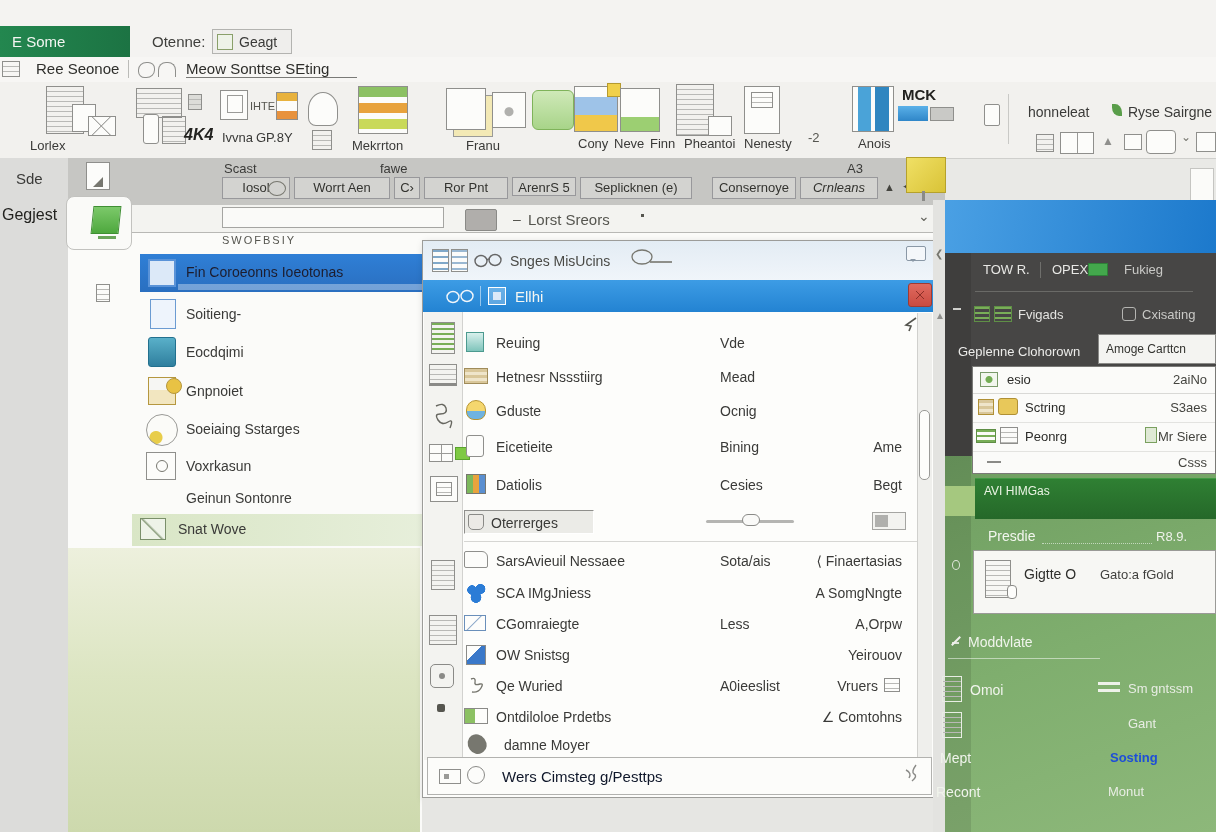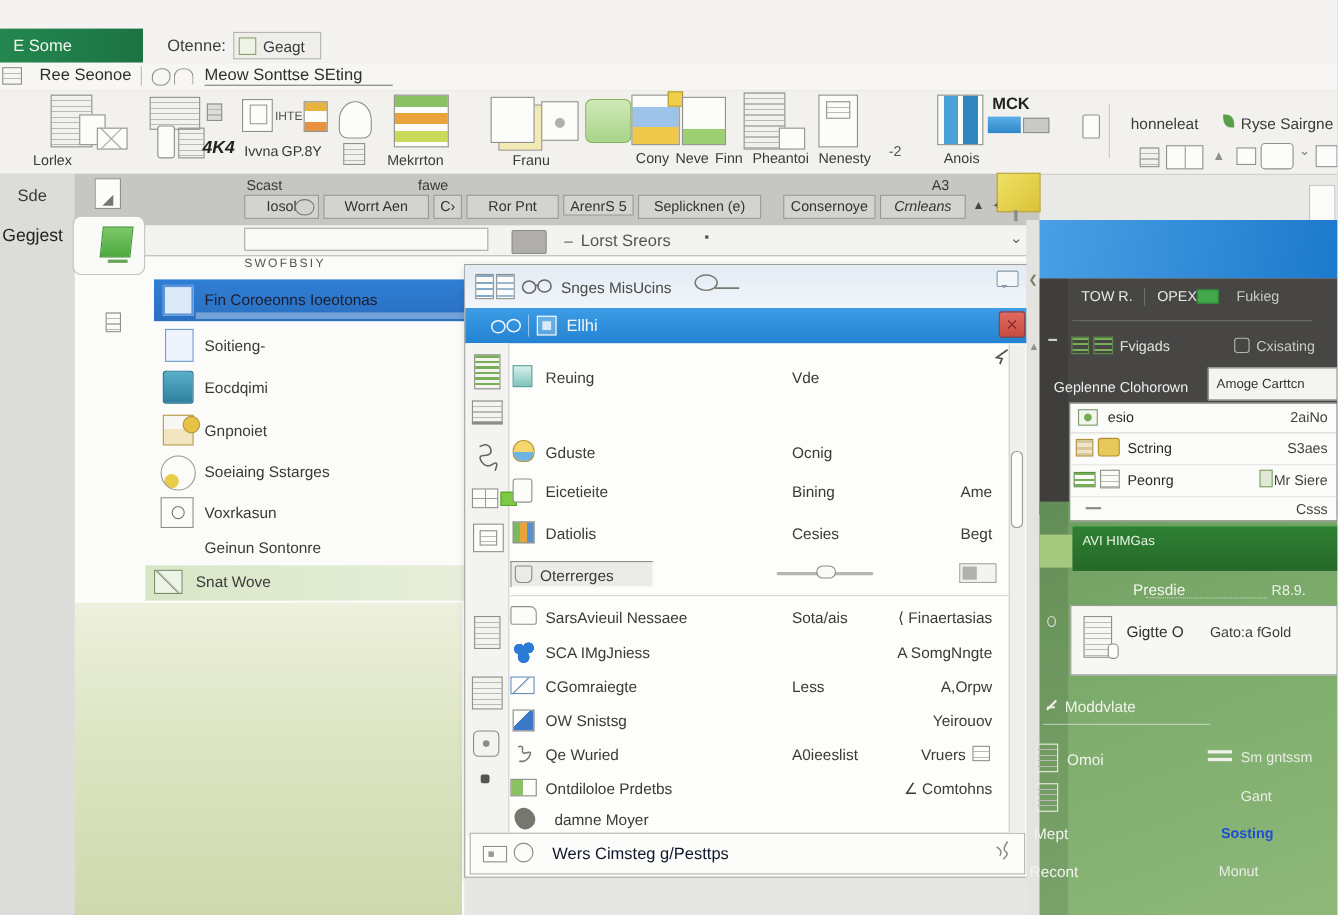--- a/index.html
+++ b/index.html
@@ -267,20 +267,25 @@
   <div class="ab" style="left:430px;top:664px;width:24px;height:24px;border:1px solid #8a8a87;border-radius:5px;box-sizing:border-box;">
     <span class="ab" style="left:8px;top:8px;width:6px;height:6px;background:#8a8a87;border-radius:50%;"></span>
   </div>
   <div class="ab" style="left:437px;top:704px;width:8px;height:8px;background:#55554f;border-radius:2px;"></div>
 
   <div class="ab" style="left:464px;top:330px;width:466px;height:26px;">
     <span class="ab" style="left:2px;top:2px;width:18px;height:20px;background:linear-gradient(#d8f0ec,#7fc4bb);border:1px solid #4c9a8f;box-sizing:border-box;"></span>
     <span class="ab tx rowline" style="left:32px;top:0;">Reuing</span>
     <span class="ab tx rowline" style="left:256px;top:0;">Vde</span>
   </div>
+  <div class="ab" style="left:464px;top:364px;width:466px;height:26px;">
+    <span class="ab tanlines" style="left:0;top:4px;width:24px;height:16px;border:1px solid #a08c5a;box-sizing:border-box;"></span>
+    <span class="ab tx rowline" style="left:32px;top:0;">Hetnesr Nssstiirg</span>
+    <span class="ab tx rowline" style="left:256px;top:0;">Mead</span>
+  </div>
   <div class="ab" style="left:464px;top:398px;width:466px;height:26px;">
     <span class="ab" style="left:2px;top:2px;width:20px;height:20px;background:linear-gradient(180deg,#f5d76e 55%,#6fb3e0 56%);border:1px solid #b8952f;border-radius:50% 50% 40% 40%;box-sizing:border-box;"></span>
     <span class="ab tx rowline" style="left:32px;top:0;">Gduste</span>
     <span class="ab tx rowline" style="left:256px;top:0;">Ocnig</span>
   </div>
   <div class="ab" style="left:464px;top:434px;width:466px;height:26px;">
     <span class="ab bx" style="left:2px;top:1px;width:18px;height:22px;border-radius:3px;"></span>
     <span class="ab tx rowline" style="left:32px;top:0;">Eicetieite</span>
     <span class="ab tx rowline" style="left:256px;top:0;">Bining</span>
     <span class="ab tx rowline" style="right:28px;top:0;">Ame</span>
@@ -428,21 +433,21 @@
   <div class="ab" style="left:973px;top:452px;width:242px;height:21px;">
     <span class="ab" style="left:14px;top:9px;width:14px;height:2px;background:#8a8a87;"></span>
     <span class="ab tx s13" style="right:8px;top:3px;color:#44443f;">Csss</span>
   </div>
 
   <div class="ab" style="left:945px;top:486px;width:30px;height:30px;background:#a5c87f;"></div>
   <div class="ab" style="left:975px;top:478px;width:241px;height:41px;background:linear-gradient(180deg,#2f8033,#256829);border-top:1px solid #3f9a43;box-sizing:border-box;">
     <span class="ab tx s12" style="left:9px;top:5px;color:#eaf4e4;">AVI HIMGas</span>
   </div>
 
-  <div class="ab tx s14" style="left:988px;top:528px;color:#f2f6ee;margin-left:42px;">Presdie</div>
+  <div class="ab tx s14" style="left:988px;top:528px;color:#f2f6ee;">Presdie</div>
   <div class="ab" style="left:1042px;top:542px;width:110px;height:1px;border-bottom:1px dotted rgba(255,255,255,0.55);"></div>
   <div class="ab tx s13" style="left:1156px;top:529px;color:#eef2ea;">R8.9.</div>
 
   <div class="ab" style="left:973px;top:550px;width:243px;height:64px;background:#f7f7f4;border:1px solid #9a9a97;box-sizing:border-box;">
     <span class="ab bx doclines" style="left:11px;top:9px;width:26px;height:38px;"></span>
     <span class="ab" style="left:33px;top:34px;width:10px;height:14px;border:1px solid #8a8a87;border-radius:4px;box-sizing:border-box;background:#fdfdfb;"></span>
     <span class="ab tx s14" style="left:50px;top:15px;color:#2f2f2c;">Gigtte O</span>
     <span class="ab tx s13" style="left:126px;top:16px;color:#3f3f3c;">Gato:a fGold</span>
   </div>
 

